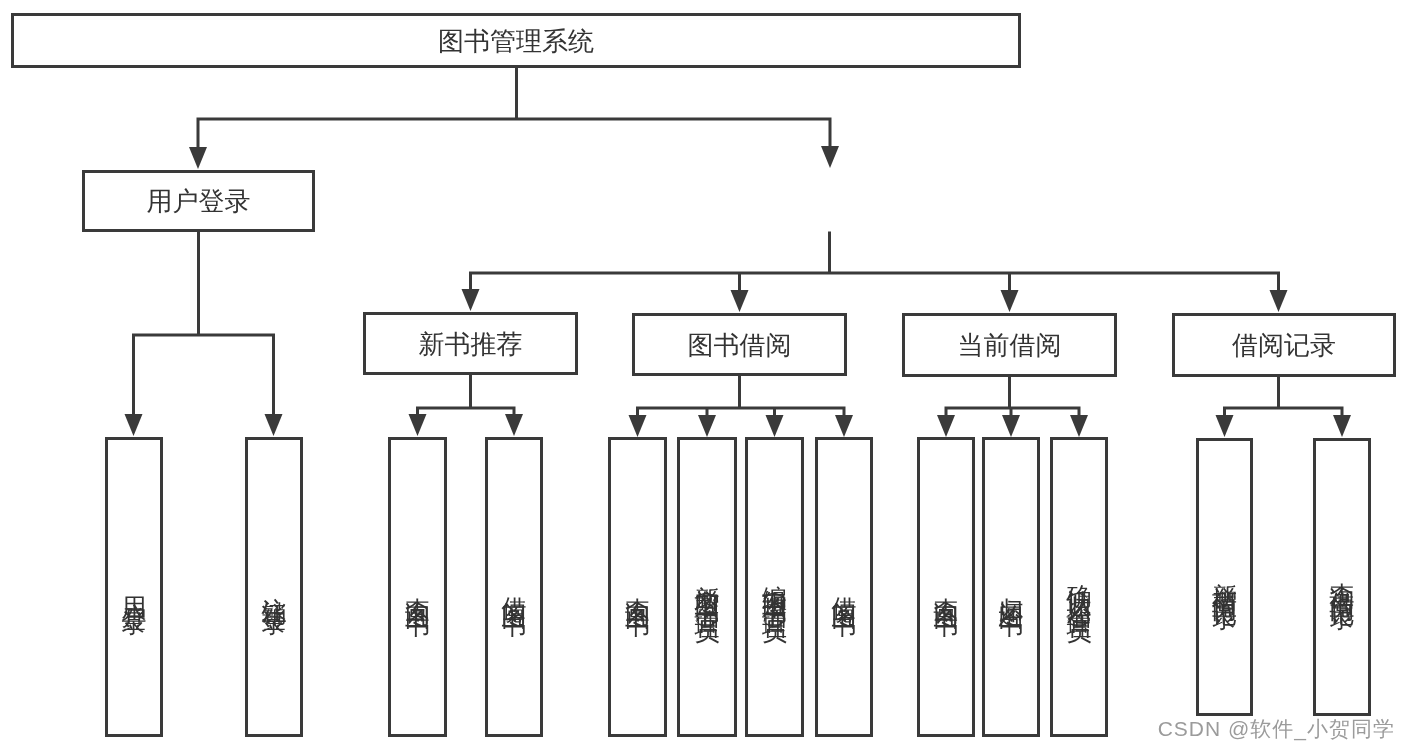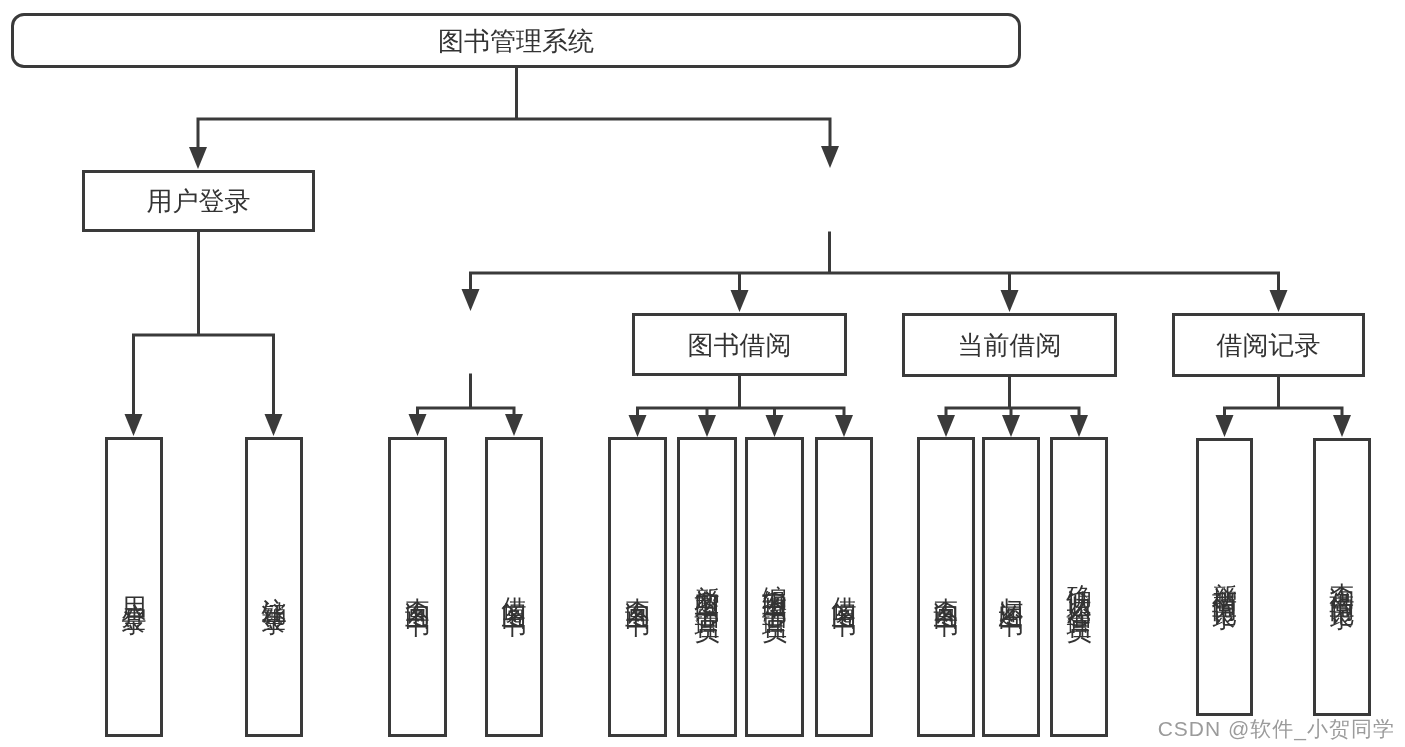--- a/index.html
+++ b/index.html
@@ -132,27 +132,28 @@
 
     <g stroke="#3a3a3a" stroke-width="3" fill="none" stroke-linecap="square">
       <path d="M1278.5,377 V408 M1224.5,408 H1342 M1224.5,408 V418 M1342,408 V418"></path>
     </g>
     <g fill="#3a3a3a" stroke="none">
       <path d="M1215.5,415 H1233.5 L1224.5,437 Z"></path>
       <path d="M1333,415 H1351 L1342,437 Z"></path>
     </g>
   </svg>
 
-  <div class="node" style="left:11px; top:13px; width:1010px; height:55px;border-radius:13px;">图书管理系统</div>
+  <div class="node" style="left:11px; top:13px; width:1010px; height:55px;">图书管理系统</div>
 
   <div class="node" style="left:82px; top:170px; width:233px; height:62px;">用户登录</div>
 
+  <div class="node" style="left:363px; top:312px; width:215px; height:63px;">新书推荐</div>
   <div class="node" style="left:632px; top:313px; width:215px; height:63px;">图书借阅</div>
   <div class="node" style="left:902px; top:313px; width:215px; height:64px;">当前借阅</div>
-  <div class="node" style="left:1172px; top:313px; width:193px; height:64px;">借阅记录</div>
+  <div class="node" style="left:1172px; top:313px; width:224px; height:64px;">借阅记录</div>
 
   <div class="leaf" style="left:105px; width:58px;">用户登录</div>
   <div class="leaf" style="left:245px; width:58px;">注销登录</div>
 
   <div class="leaf" style="left:388px; width:59px;">查询图书</div>
   <div class="leaf" style="left:485px; width:58px;">借阅图书</div>
 
   <div class="leaf" style="left:608px; width:59px;">查询图书</div>
   <div class="leaf" style="left:677px; width:60px;">新增图书（管理员）</div>
   <div class="leaf" style="left:745px; width:59px;">编辑图书（管理员）</div>

